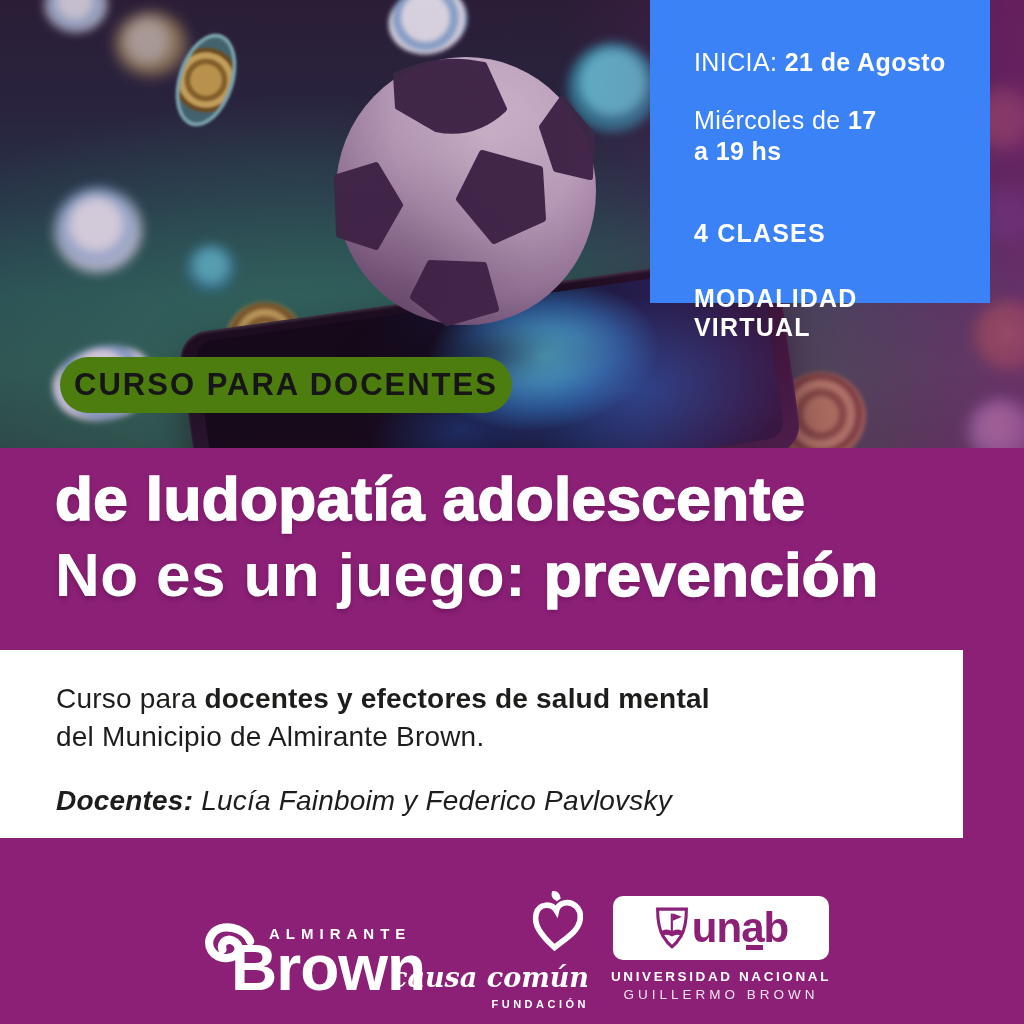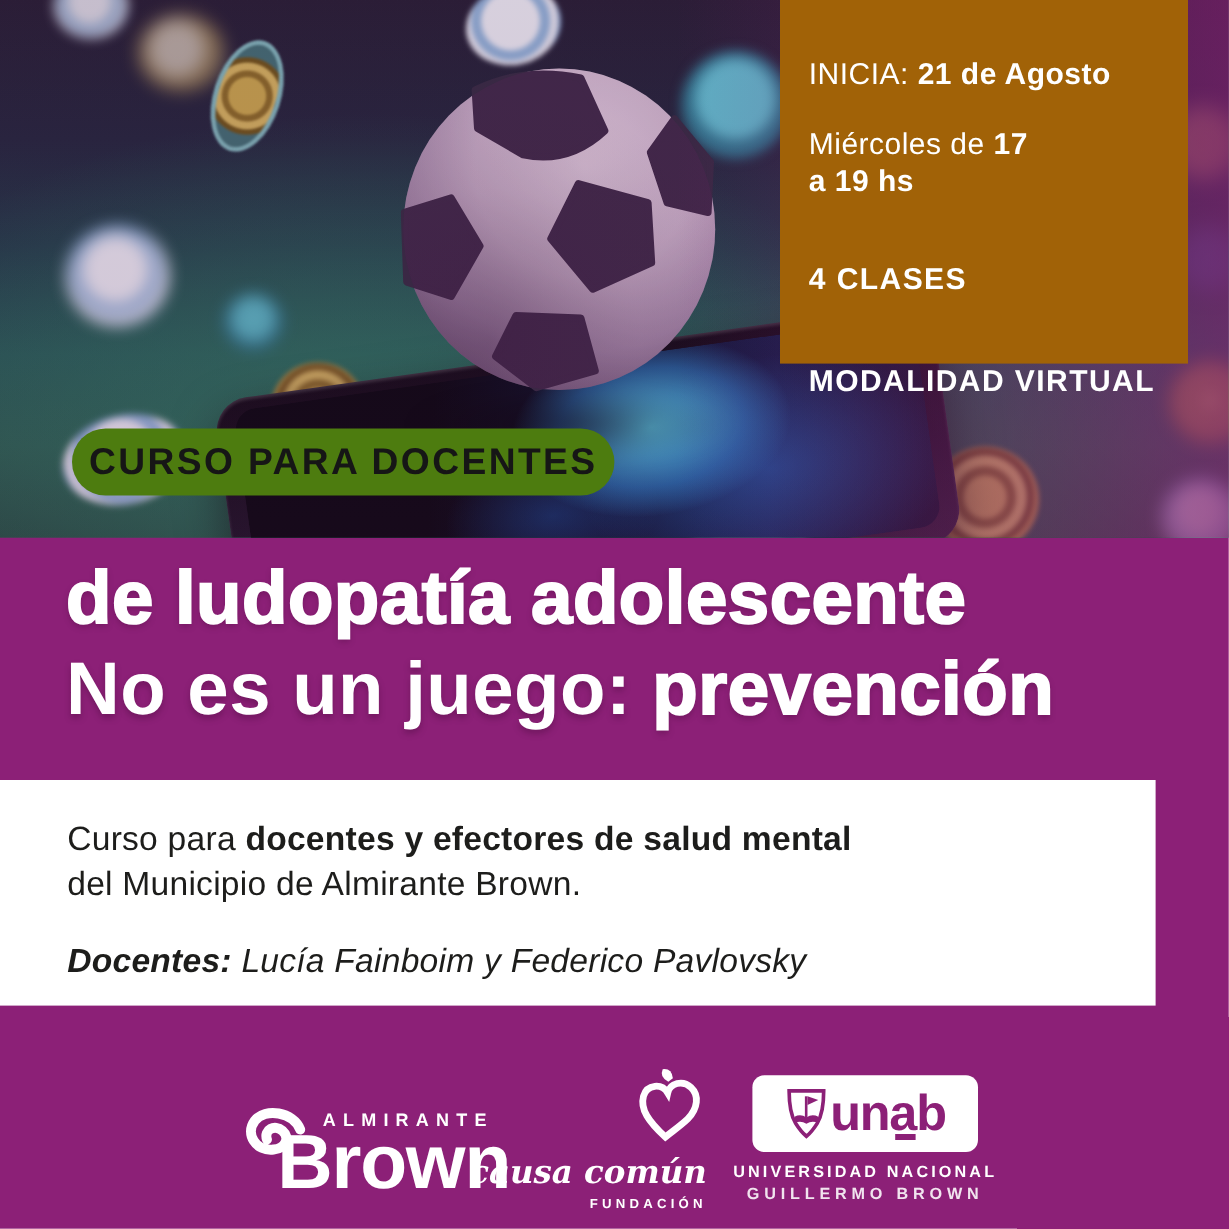--- a/index.html
+++ b/index.html
@@ -63,26 +63,26 @@
       radial-gradient(ellipse 120px 70px at 44% 70%, rgba(20,80,160,0.5), transparent 75%),
       linear-gradient(100deg, #05060d 28%, #0a1430 55%, #0c1d46 76%, #091224 100%);
   }
   .ball-shadow { position:absolute; left:340px; top:322px; width:270px; height:64px; z-index:3;
     background:radial-gradient(ellipse, rgba(0,0,0,0.5), transparent 70%); filter:blur(6px); }
   .ball { position:absolute; left:334px; top:55px; width:264px; height:272px; z-index:4; }
 
   
   .info-panel {
     position:absolute; left:650px; top:0; width:340px; height:303px; z-index:10;
-    background:#a16207; color:#fff; padding:48px 24px 0 24px;
+    background:#3b82f6; color:#fff; padding:48px 24px 0 44px;
   }
   .info-line { font-size:25px; letter-spacing:0.4px; }
   .il-1 { margin-bottom:28px; }
   .il-2 { line-height:1.24; margin-bottom:52px; }
-  .il-3 { font-weight:700; letter-spacing:1.2px; margin-bottom:56px; }
+  .il-3 { font-weight:700; letter-spacing:1.2px; margin-bottom:36px; }
   .il-4 { font-weight:700; letter-spacing:1.2px; }
   .info-line b { font-weight:700; }
 
   
   .badge {
     position:absolute; left:60px; top:357px; width:452px; height:56px; z-index:12;
     background:#4d7c0f; border-radius:28px; display:flex; align-items:center; justify-content:center;
     font-size:31px; font-weight:700; letter-spacing:2px; color:#161616;
   }
 
@@ -113,27 +113,27 @@
   .brown-top  { position:absolute; left:64px; top:22px; font-size:15px; font-weight:700; letter-spacing:6px; }
   .brown-main { position:absolute; left:26px; top:28px; font-size:64px; font-weight:700; letter-spacing:-1px; }
 
   .logo-causa { display:flex; flex-direction:column; align-items:flex-end; width:150px; margin-top:6px; }
   .causa-heart { width:66px; height:72px; }
   .causa-name { font-family:"DejaVu Serif","Liberation Serif",serif; font-style:italic; font-weight:700;
                 font-size:27px; margin-top:2px; white-space:nowrap; }
   .causa-sub  { font-size:11px; font-weight:700; letter-spacing:3.5px; margin-top:5px; }
 
   .logo-unab { display:flex; flex-direction:column; align-items:center; width:196px; margin-top:6px; }
-  .unab-box { width:188px; height:64px; background:#fff; border-radius:10px;
+  .unab-box { width:216px; height:64px; background:#fff; border-radius:10px;
               display:flex; align-items:center; justify-content:center; gap:2px; }
   .unab-shield { width:36px; height:44px; }
   .unab-acronym { position:relative; color:#8C2077; font-size:42px; font-weight:700; letter-spacing:-1px; line-height:1; }
   .unab-underline { position:absolute; left:56%; bottom:-1px; width:17px; height:5px; background:#8C2077; }
   .unab-line1 { font-size:13.5px; font-weight:700; letter-spacing:2.6px; margin-top:9px; white-space:nowrap; }
-  .unab-line2 { font-size:13.5px; font-weight:700; letter-spacing:4px; margin-top:3px; color:rgba(255,255,255,0.88); white-space:nowrap; }
+  .unab-line2 { font-size:13.5px; font-weight:400; letter-spacing:4px; margin-top:3px; color:rgba(255,255,255,0.88); white-space:nowrap; }
 </style>
 </head>
 <body>
 
 <div class="poster">
 
   <div class="photo">
     <div class="chip chip-wb c1"></div>
     <div class="chip c2"></div>
     <div class="chip c3"></div>

